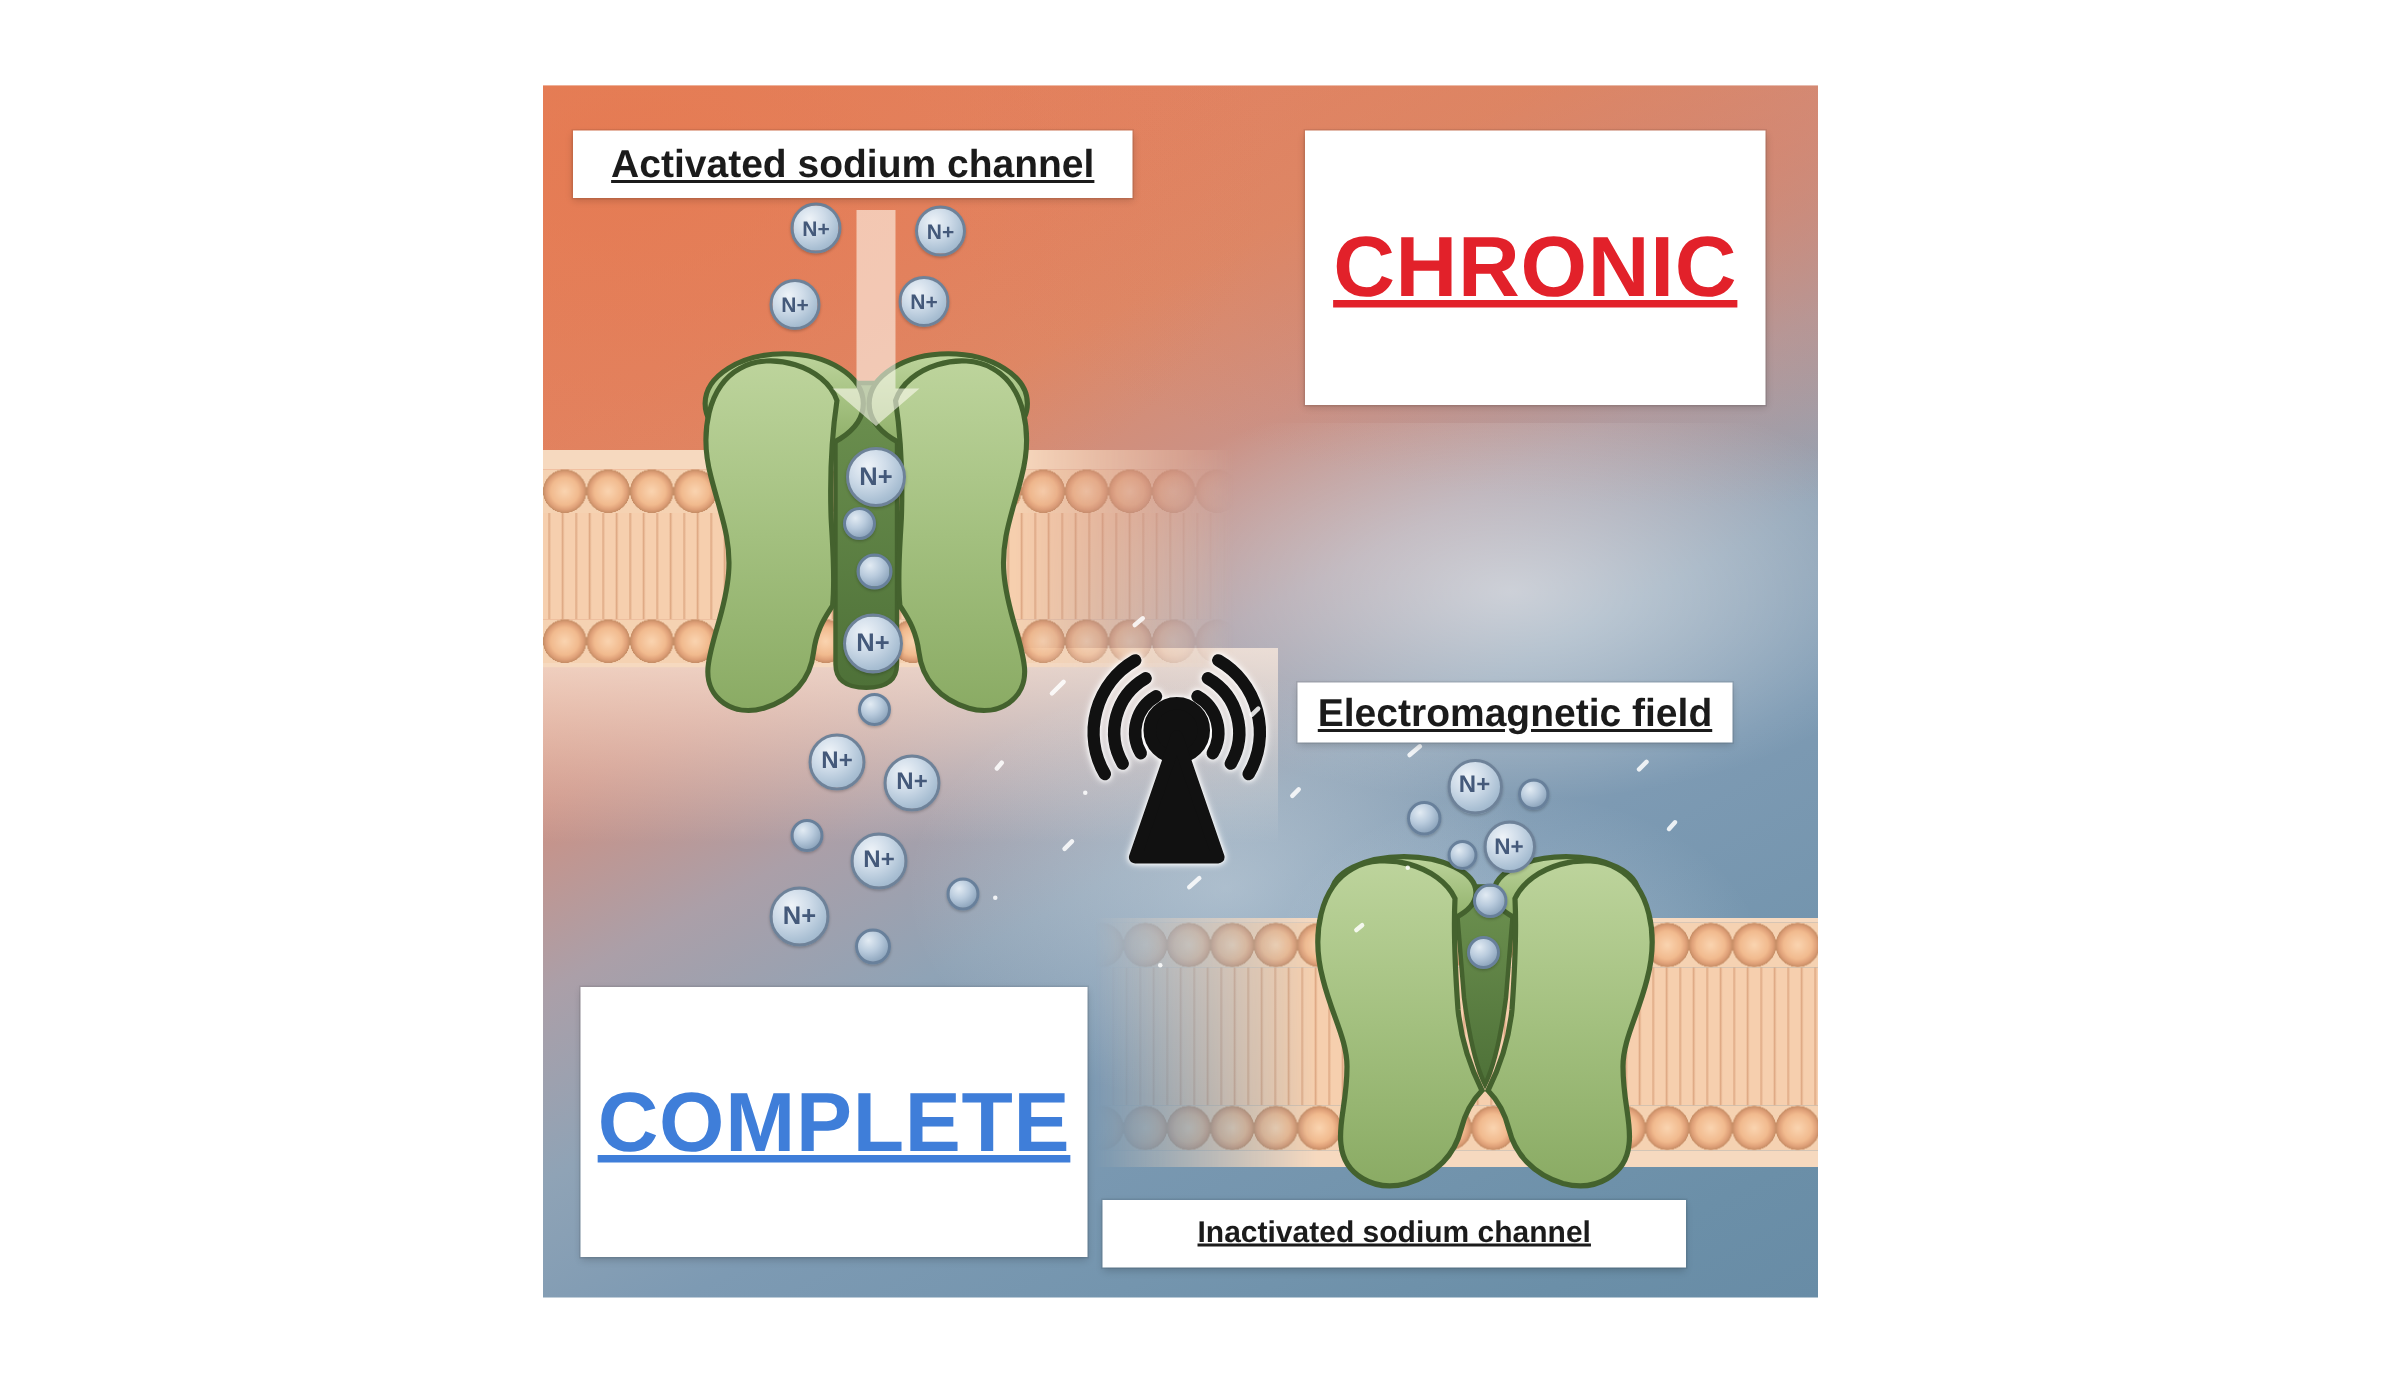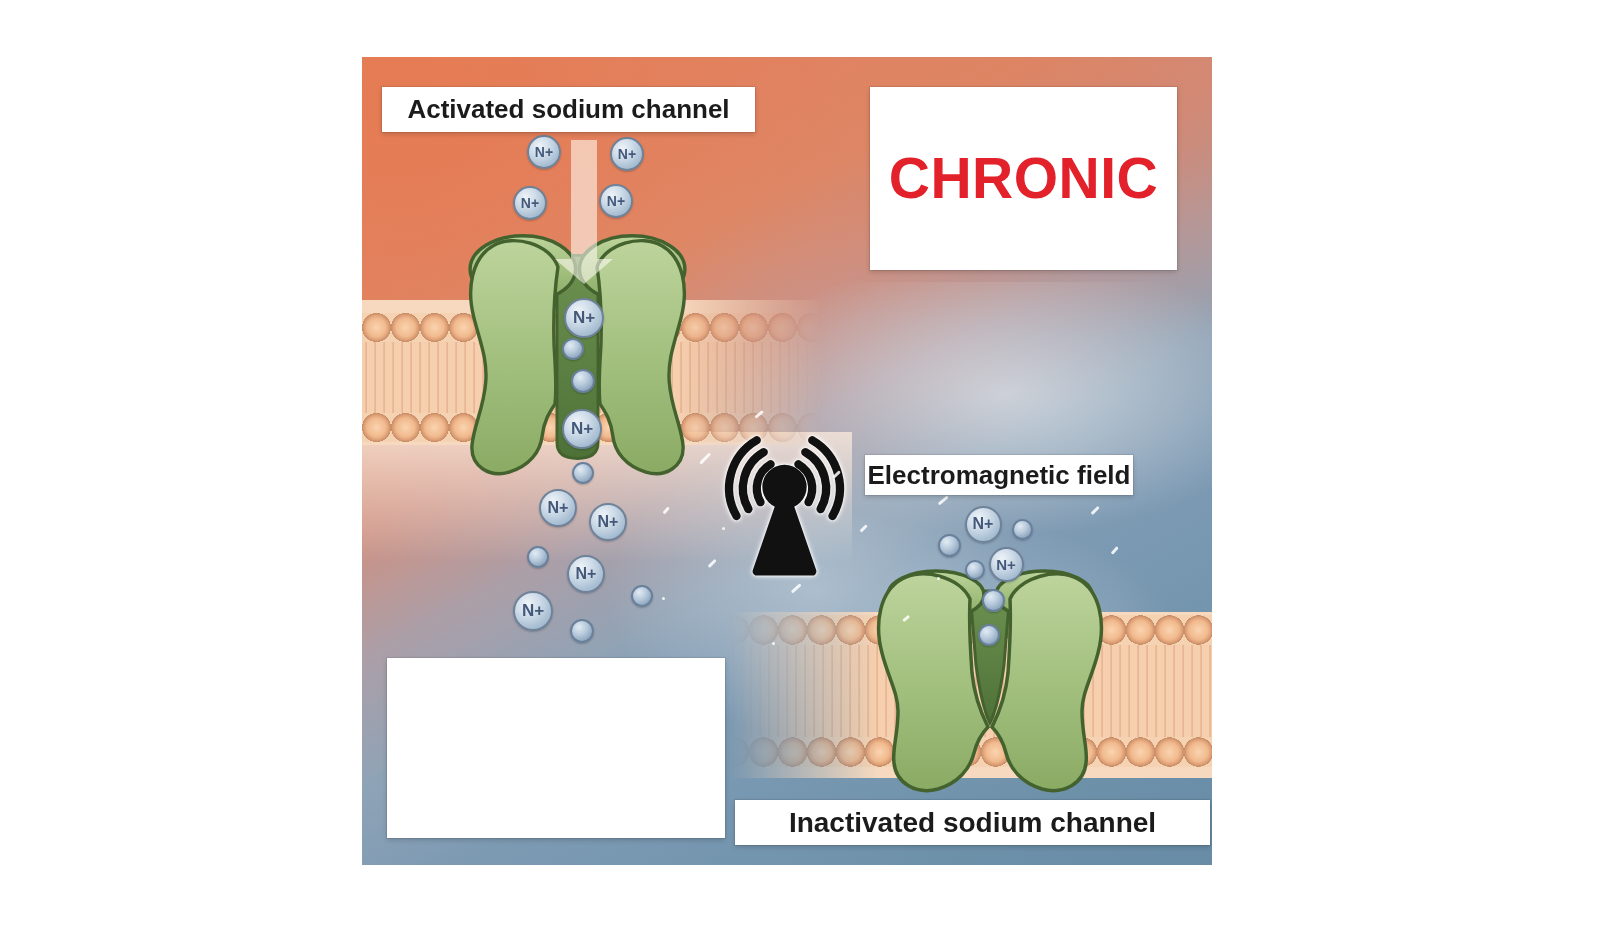--- a/index.html
+++ b/index.html
@@ -39,25 +39,25 @@
       background-size:29px 100%; background-repeat:repeat-x; }
   .mem-tails { flex:1; background-color:#f6cfae;
       background-image:repeating-linear-gradient(90deg,
         rgba(205,140,100,0) 0px, rgba(205,140,100,0) 3px,
         rgba(205,140,100,.55) 4px, rgba(205,140,100,0) 5.5px, rgba(205,140,100,0) 9px); }
 
   
   .label-box {
     position:absolute; background:#ffffff; display:flex; align-items:center; justify-content:center;
     box-shadow:0 0 0 1px rgba(0,0,0,.07), 0 2px 5px rgba(0,0,0,.18);
-    color:var(--label-text-black,#1b1b1b); font-weight:bold; text-align:center;
+    color:var(--label-text-black,#1b1b1b); font-weight:bold; text-align:center;text-decoration:underline;
   }
   .label-activated   { left:20px;  top:30px;  width:373px; height:45px; font-size:26px; }
-  .label-em          { left:503px; top:398px; width:268px; height:40px; font-size:26px; }
-  .label-inactivated { left:373px; top:743px; width:475px; height:45px; font-size:28px; }
+  .label-em          { left:503px; top:398px; width:290px; height:40px; font-size:26px; }
+  .label-inactivated { left:373px; top:743px; width:389px; height:45px; font-size:20px; }
   .sign { flex-direction:column; line-height:1.42; letter-spacing:.5px;align-items:center; }
   .sign span { display:block; }
   .sign-chronic { left:508px; top:30px; width:307px; height:183px; font-size:57px; color:var(--chronic-pain-red,#e2212a); }
   .sign-relief  { left:25px; top:601px; width:338px; height:180px; font-size:56px; color:var(--complete-relief-blue,#3f7ed9); }
 
   
   .channel { position:absolute; }
   .channel-open   { left:98px;  top:171px; width:235px; height:250px; }
   .channel-closed { left:508px; top:508px; width:240px; height:230px; }
   .antenna { position:absolute; left:350px; top:373px; width:145px; height:147px;
@@ -198,19 +198,20 @@
     <div class="label-box label-activated">
       <span>Activated sodium channel</span>
     </div>
     <div class="label-box sign sign-chronic">
       <span>CHRONIC</span>
     </div>
     <div class="label-box label-em">
       <span>Electromagnetic field</span>
     </div>
     <div class="label-box sign sign-relief">
+      <span>COMPLETE</span>
     </div>
     <div class="label-box label-inactivated">
       <span>Inactivated sodium channel</span>
     </div>
 
   </div>
 </div>
 
 </body></html>

